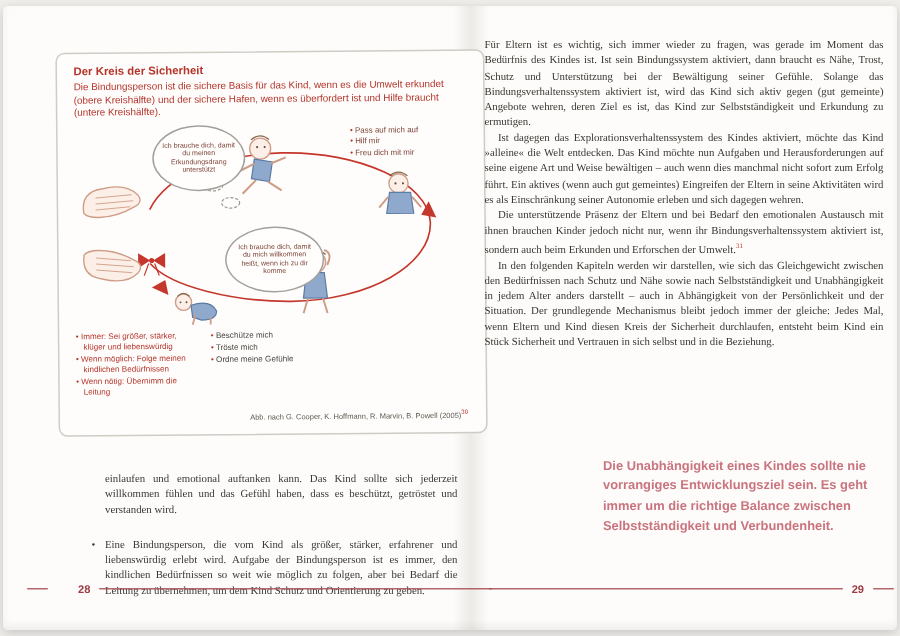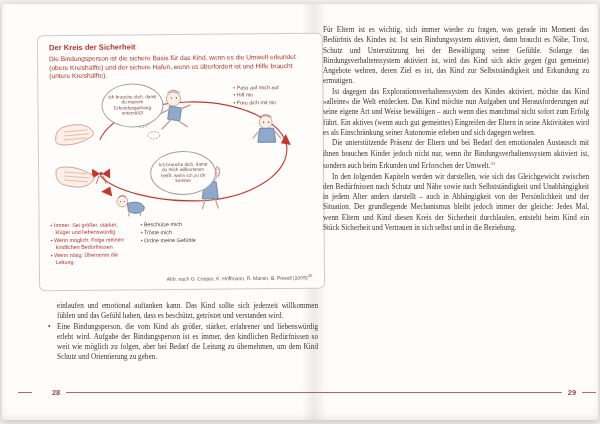--- a/index.html
+++ b/index.html
@@ -34,21 +34,21 @@
   .list-dark{color:#4a4540;width:70px;}
   .list-red div,.list-dark div{padding-left:5px;text-indent:-5px;margin-bottom:1.5px;}
   .list-red div::before,.list-dark div::before{content:"• ";color:#b5342b;}
   .fig-caption{position:absolute;right:12px;bottom:7px;font-size:5px;color:#5d594f;}
   .fig-caption sup{color:#b5342b;font-size:4px;}
 
   
   .body-left{position:absolute;left:30px;top:297px;width:270px;
              font-family:"Liberation Serif",serif;font-size:7.2px;line-height:10.3px;
              color:#3b3733;text-align:justify;}
-  .body-left p{margin:0;padding-left:9px;}
+  .body-left p{margin:13px;padding-left:9px;}
   .bulleted{position:relative;}
   .bulleted::before{content:"•";position:absolute;left:0;top:0;}
 
   
   .body-right{position:absolute;left:9px;top:21px;width:266px;
               font-family:"Liberation Serif",serif;font-size:7.2px;line-height:10.3px;
               color:#3b3733;text-align:justify;}
   .body-right p{margin:0;}
   .body-right p.ind{text-indent:9px;}
   sup.fn{color:#b5342b;font-size:4.6px;}
@@ -194,20 +194,21 @@
 
     <div class="page page-right">
 
       <div class="body-right">
         <p>Für Eltern ist es wichtig, sich immer wieder zu fragen, was gerade im Moment das Bedürfnis des Kindes ist. Ist sein Bindungssystem aktiviert, dann braucht es Nähe, Trost, Schutz und Unterstützung bei der Bewältigung seiner Gefühle. Solange das Bindungsverhaltenssystem aktiviert ist, wird das Kind sich aktiv gegen (gut gemeinte) Angebote wehren, deren Ziel es ist, das Kind zur Selbstständigkeit und Erkundung zu ermutigen.</p>
         <p class="ind">Ist dagegen das Explorationsverhaltenssystem des Kindes aktiviert, möchte das Kind »alleine« die Welt entdecken. Das Kind möchte nun Aufgaben und Herausforderungen auf seine eigene Art und Weise bewältigen – auch wenn dies manchmal nicht sofort zum Erfolg führt. Ein aktives (wenn auch gut gemeintes) Eingreifen der Eltern in seine Aktivitäten wird es als Einschränkung seiner Autonomie erleben und sich dagegen wehren.</p>
         <p class="ind"><span>Die unterstützende Präsenz der Eltern und bei Bedarf den emotionalen Austausch mit ihnen brauchen Kinder jedoch nicht nur, wenn ihr Bindungsverhaltenssystem aktiviert ist, sondern auch beim Erkunden und Erforschen der Umwelt.</span><sup class="fn">31</sup></p>
         <p class="ind">In den folgenden Kapiteln werden wir darstellen, wie sich das Gleichgewicht zwischen den Bedürfnissen nach Schutz und Nähe sowie nach Selbstständigkeit und Unabhängigkeit in jedem Alter anders darstellt – auch in Abhängigkeit von der Persönlichkeit und der Situation. Der grundlegende Mechanismus bleibt jedoch immer der gleiche: Jedes Mal, wenn Eltern und Kind diesen Kreis der Sicherheit durchlaufen, entsteht beim Kind ein Stück Sicherheit und Vertrauen in sich selbst und in die Beziehung.</p>
       </div>
 
+      <div class="pull-quote">Die Unabhängigkeit eines Kindes sollte nie vorrangiges Entwicklungsziel sein. Es geht immer um die richtige Balance zwischen Selbstständigkeit und Verbundenheit.</div>
 
       <div class="footer footer-right">
         <span class="rule long"></span>
         <span class="pagenum">29</span>
         <span class="rule short"></span>
       </div>
     </div>
   </div>
 </div>
 

